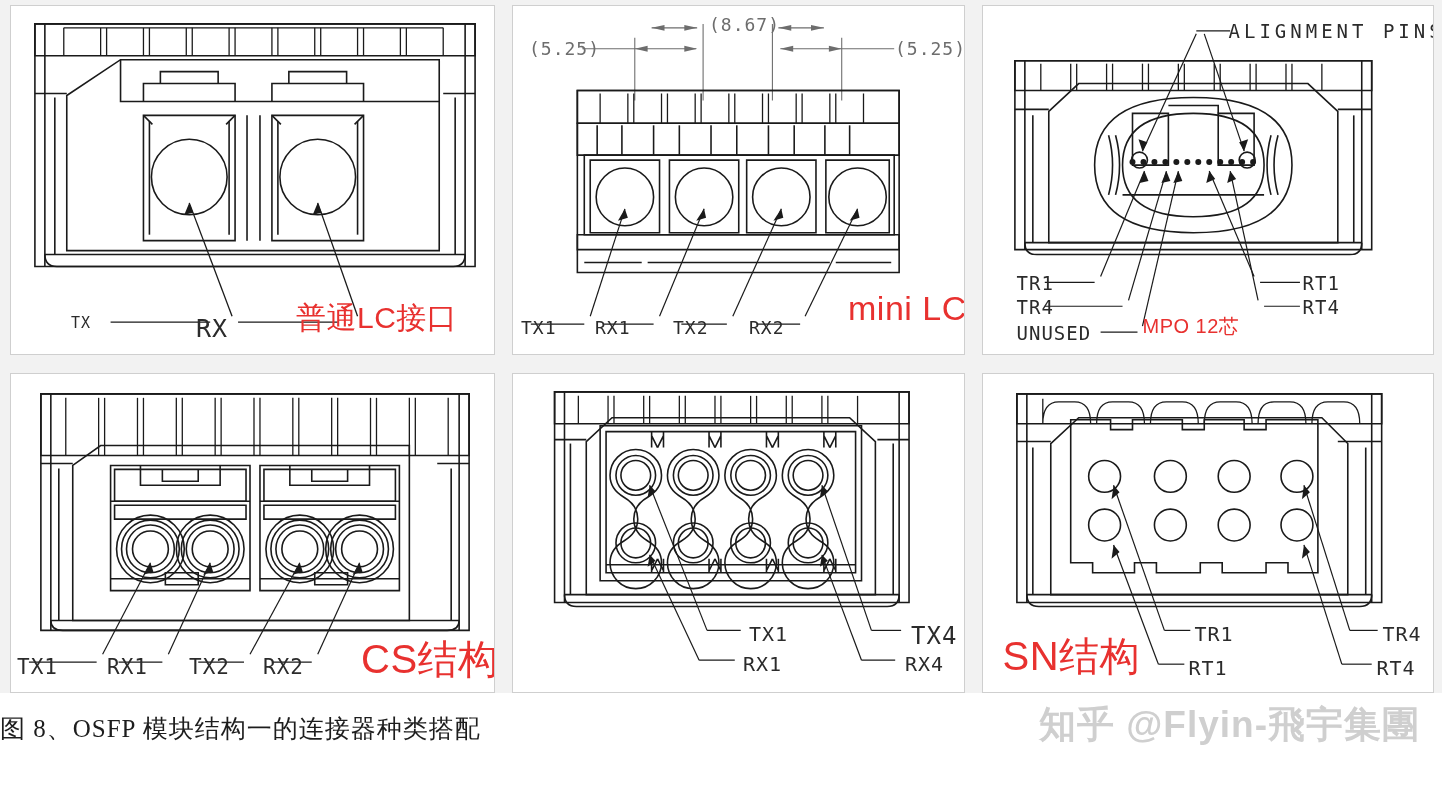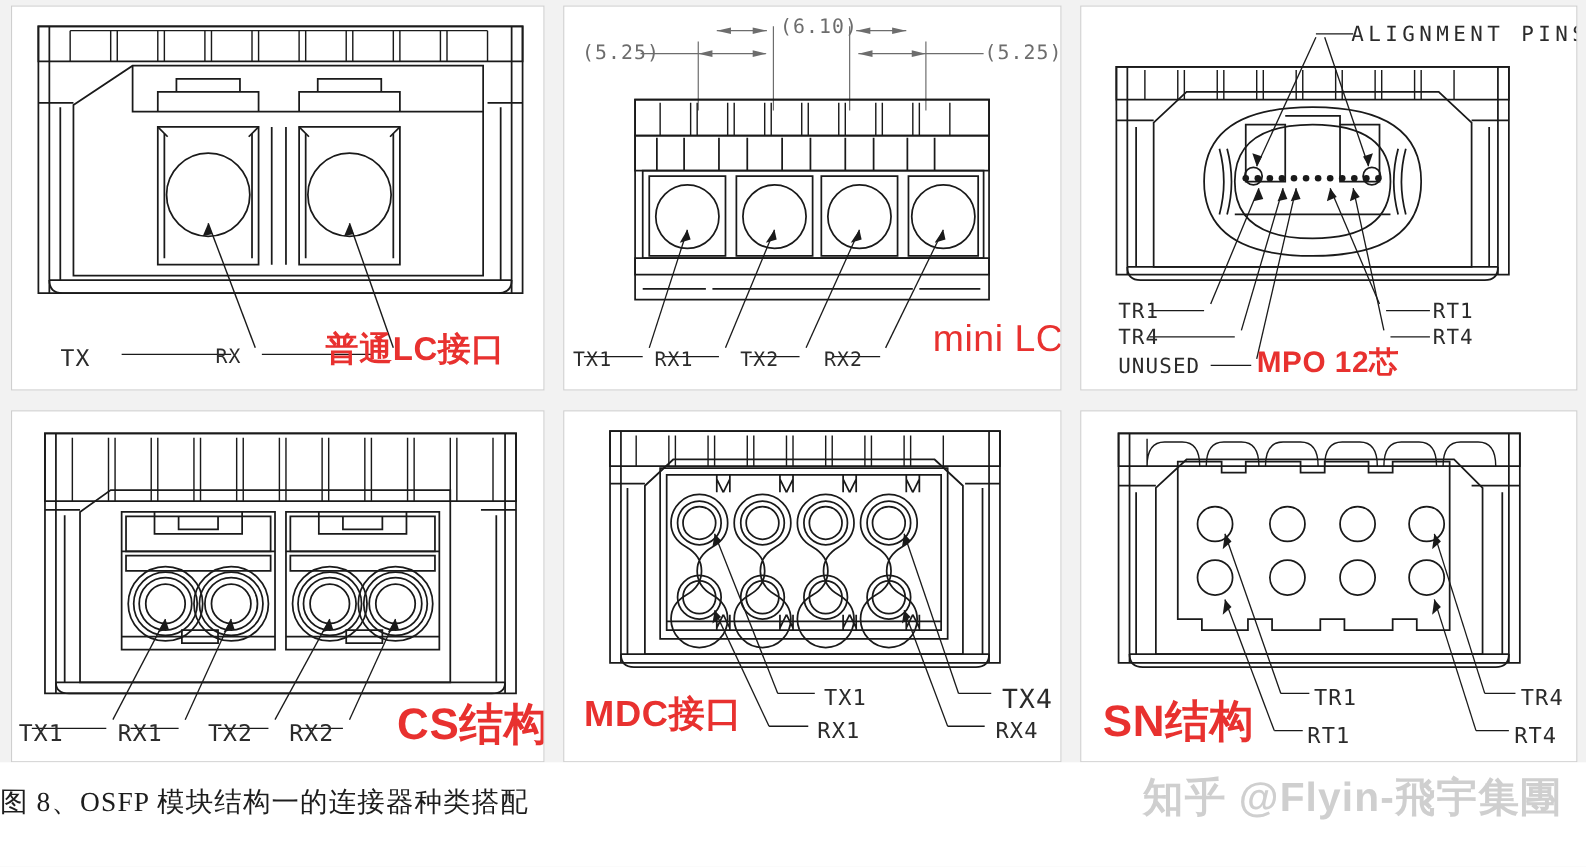--- a/index.html
+++ b/index.html
@@ -29,21 +29,21 @@
     position: relative;
     background: #ffffff;
     border: 1px solid #cfcfcf;
     overflow: hidden;
   }
   .panel svg { display:block; width: 100%; height: 100%; }
 
   .redlabel {
     position: absolute;
     color: #e8312f;
-    font-weight: 700;
+    font-weight: 400;
     letter-spacing: 0.5px;
     white-space: nowrap;
     line-height: 1;
   }
   .techlabel {
     position: absolute;
     color: #2b2b2b;
     font-family: "DejaVu Sans Mono", monospace;
     white-space: nowrap;
     line-height: 1;
@@ -160,22 +160,22 @@
           <path d="M179 198 L222 312"></path>
           <path d="M100 318 H200"></path>
           <path d="M308 198 L348 312"></path>
           <path d="M228 318 H328"></path>
         </g>
         <g fill="#1a1a1a">
           <path d="M179 198 l-5 12 l9 -2 z"></path>
           <path d="M308 198 l-5 12 l9 -2 z"></path>
         </g>
       </svg>
-      <div class="techlabel" style="left:44px; top:310px; font-size:21px;">TX</div>
-      <div class="techlabel" style="left:185px; top:310px; font-size:18px;">RX</div>
+      <div class="techlabel" style="left:60px; top:310px; font-size:15px;">TX</div>
+      <div class="techlabel" style="left:185px; top:310px; font-size:25px;">RX</div>
       <div class="redlabel" style="left:285px; top:297px; font-size:30px;">普通LC接口</div>
     </div>
 
     <div class="panel">
       <svg viewBox="0 0 455 350" preserveAspectRatio="none">
 
         <g fill="none" stroke="#6d6d6d" stroke-width="1.1">
           <path d="M123 32 V95"></path>
             <path d="M192 18 V95"></path>
           <path d="M262 18 V95"></path>
@@ -257,21 +257,21 @@
             <path d="M246 320 H290"></path>
         </g>
         <g fill="#1a1a1a">
           <path d="M113 204 l-7 12 l10 -3 z"></path>
           <path d="M193 204 l-8 12 l10 -3 z"></path>
           <path d="M271 204 l-8 12 l10 -3 z"></path>
           <path d="M348 204 l-8 12 l10 -3 z"></path>
         </g>
       </svg>
       <div class="dimlabel" style="left:16px; top:34px; font-size:18px;">(5.25)</div>
-      <div class="dimlabel" style="left:196px; top:10px; font-size:18px;">(6.10)</div>
+      <div class="dimlabel" style="left:196px; top:10px; font-size:18px;">(8.67)</div>
       <div class="dimlabel" style="left:382px; top:34px; font-size:18px;">(5.25)</div>
       <div class="techlabel" style="left:8px; top:313px; font-size:18px;">TX1</div>
       <div class="techlabel" style="left:82px; top:313px; font-size:18px;">RX1</div>
       <div class="techlabel" style="left:160px; top:313px; font-size:18px;">TX2</div>
       <div class="techlabel" style="left:236px; top:313px; font-size:18px;">RX2</div>
       <div class="redlabel" style="left:312px; top:285px; font-size:34px; font-weight:400;margin-left:23px;">mini LC</div>
     </div>
 
     <div class="panel">
       <svg viewBox="0 0 452 350" preserveAspectRatio="none">
@@ -369,21 +369,21 @@
           <path d="M227 166 l-3 12 l9 -4 z"></path>
           <path d="M248 166 l-3 12 l9 -4 z"></path>
         </g>
       </svg>
       <div class="techlabel" style="left:246px; top:16px; font-size:19px; letter-spacing:4px;">ALIGNMENT PINS</div>
       <div class="techlabel" style="left:34px; top:268px; font-size:19px;">TR1</div>
       <div class="techlabel" style="left:34px; top:292px; font-size:19px;">TR4</div>
       <div class="techlabel" style="left:34px; top:318px; font-size:19px;text-align:right;">UNUSED</div>
       <div class="techlabel" style="left:320px; top:268px; font-size:19px;">RT1</div>
       <div class="techlabel" style="left:320px; top:292px; font-size:19px;">RT4</div>
-      <div class="redlabel" style="left:160px; top:310px; font-size:27px;">MPO 12芯</div>
+      <div class="redlabel" style="left:160px; top:310px; font-size:20px;">MPO 12芯</div>
     </div>
 
     <div class="panel">
       <svg viewBox="0 0 485 320" preserveAspectRatio="none">
         <g fill="none" stroke="#1a1a1a" stroke-width="1.6">
           <path d="M30 20 H460 V258 H30 Z"></path>
           <path d="M30 20 H460 V82 H30 Z"></path>
           <g stroke-width="1.3">
             <path d="M55 24 V82"></path>
               <path d="M88 24 V82"></path>
@@ -559,21 +559,20 @@
           <path d="M138 112 l-2 12 l8 -6 z"></path>
           <path d="M138 182 l-2 12 l8 -6 z"></path>
           <path d="M312 112 l-2 12 l8 -6 z"></path>
           <path d="M312 182 l-2 12 l8 -6 z"></path>
         </g>
       </svg>
       <div class="techlabel" style="left:236px; top:250px; font-size:20px;">TX1</div>
       <div class="techlabel" style="left:230px; top:280px; font-size:20px;">RX1</div>
       <div class="techlabel" style="left:398px; top:250px; font-size:24px;">TX4</div>
       <div class="techlabel" style="left:392px; top:280px; font-size:20px;">RX4</div>
-      <div class="redlabel" style="left:18px; top:258px; font-size:33px;">MDC接口</div>
     </div>
 
     <div class="panel">
       <svg viewBox="0 0 452 320" preserveAspectRatio="none">
         <g fill="none" stroke="#1a1a1a" stroke-width="1.6">
           <path d="M34 20 H400 V230 H34 Z"></path>
           <path d="M34 20 H400 V50 H34 Z"></path>
           <g stroke-width="1.3">
             <path d="M60 25 V50 Q60 28 76 28 H92 Q108 28 108 50"></path>
             <path d="M114 50 Q114 28 130 28 H146 Q162 28 162 50"></path>

